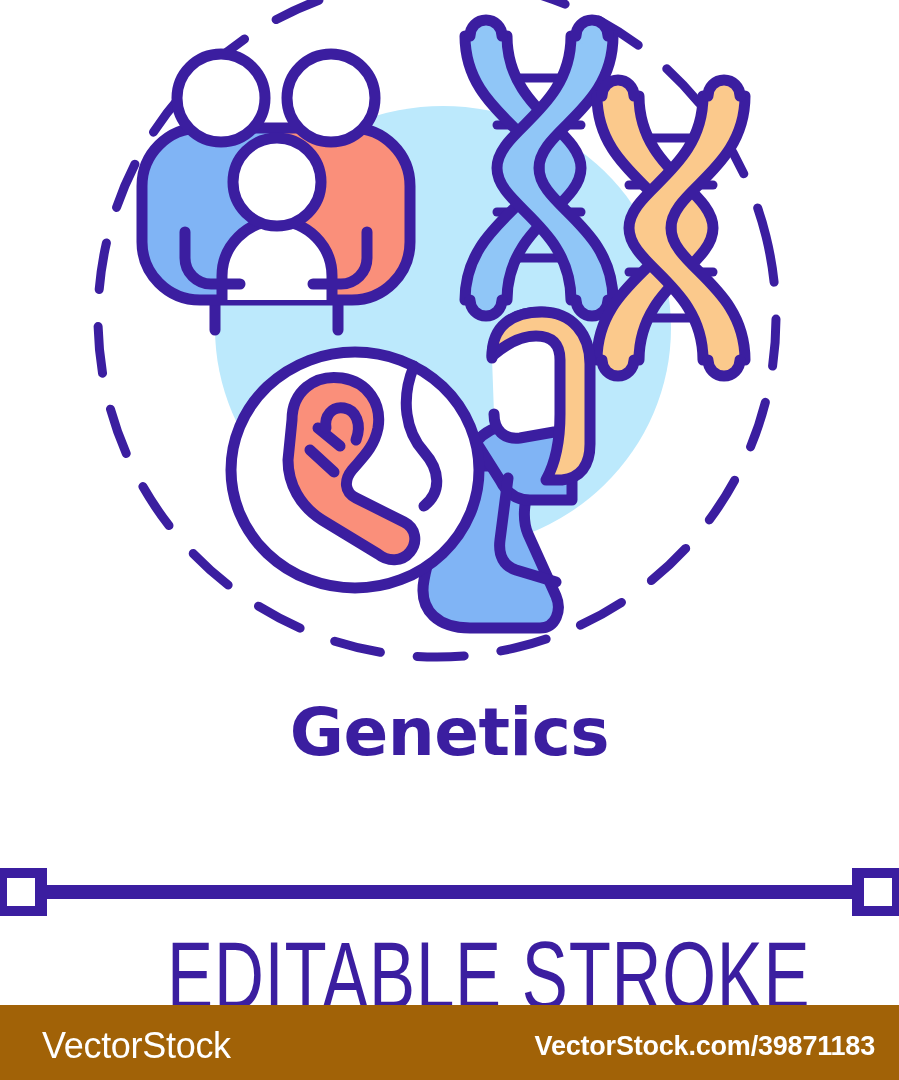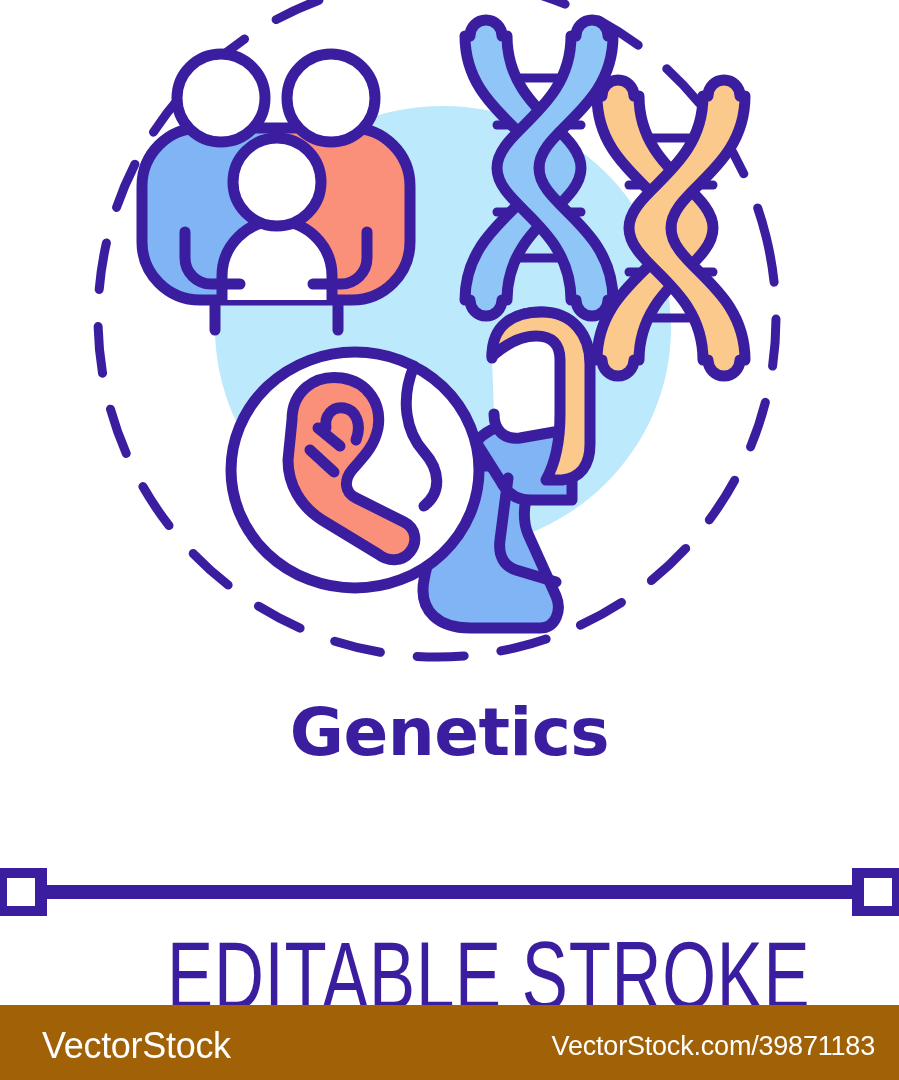--- a/index.html
+++ b/index.html
@@ -100,21 +100,21 @@
     font-weight: 400;
     color: #ffffff;
     letter-spacing: -0.3px;
   }
   #footer-url {
     position: absolute;
     right: 24px;
     top: 26px;
     font-family: "Liberation Sans", sans-serif;
     font-size: 27px;
-    font-weight: 400;
+    font-weight: 700;
     color: #ffffff;
     letter-spacing: -0.2px;
   }
 </style>
 </head>
 <body>
 
 <div id="stage">
 
   <div id="illustration">

